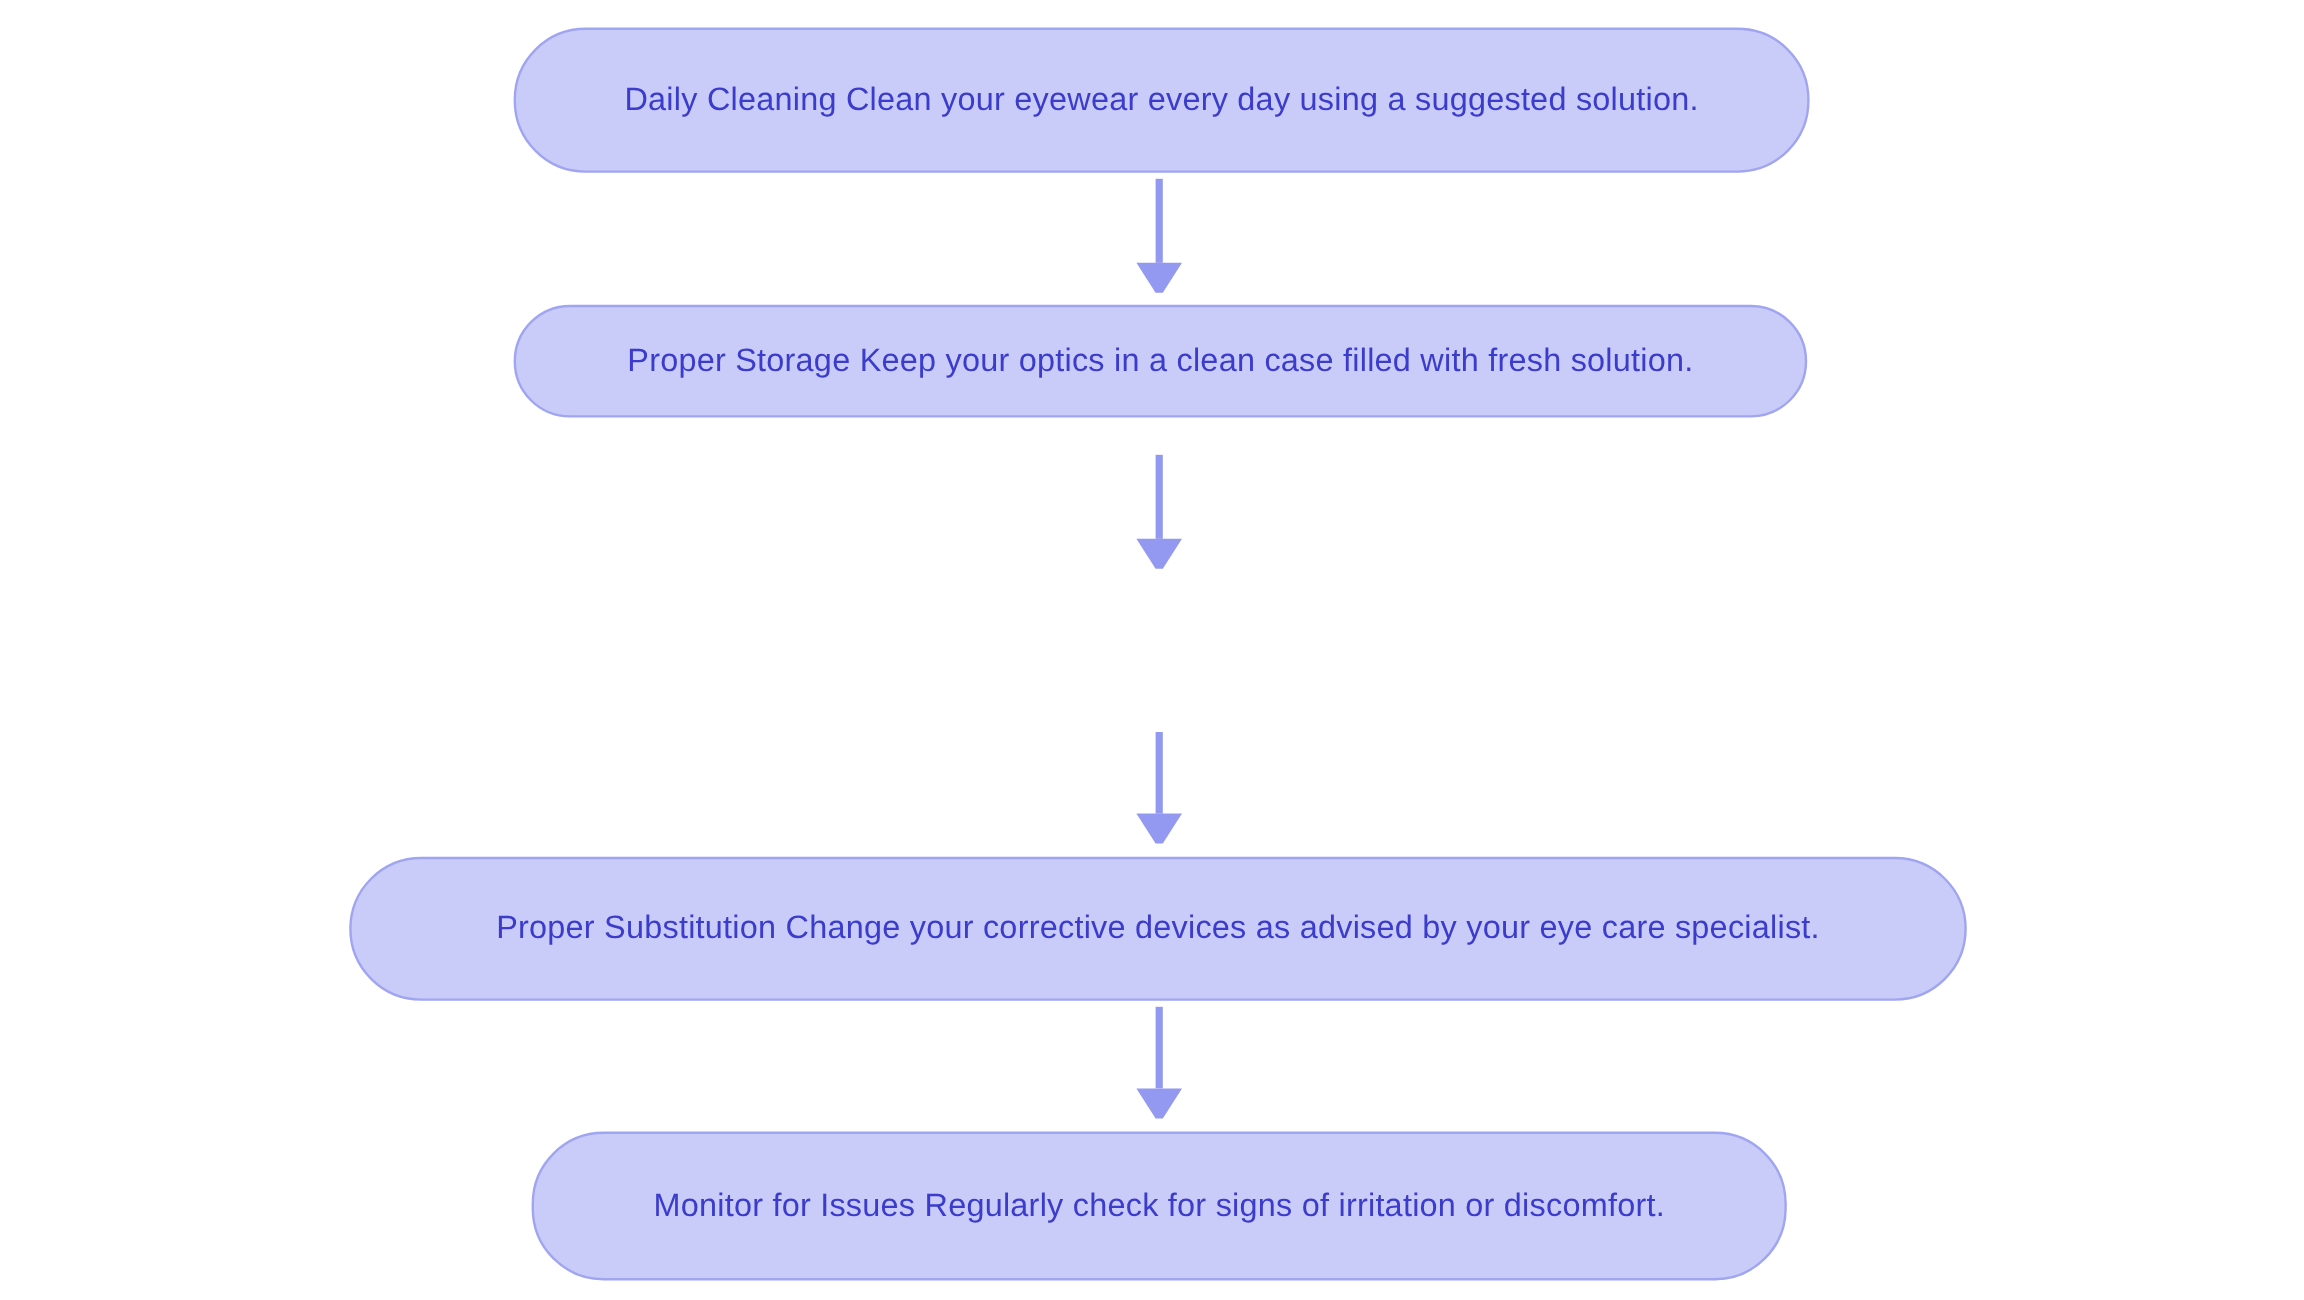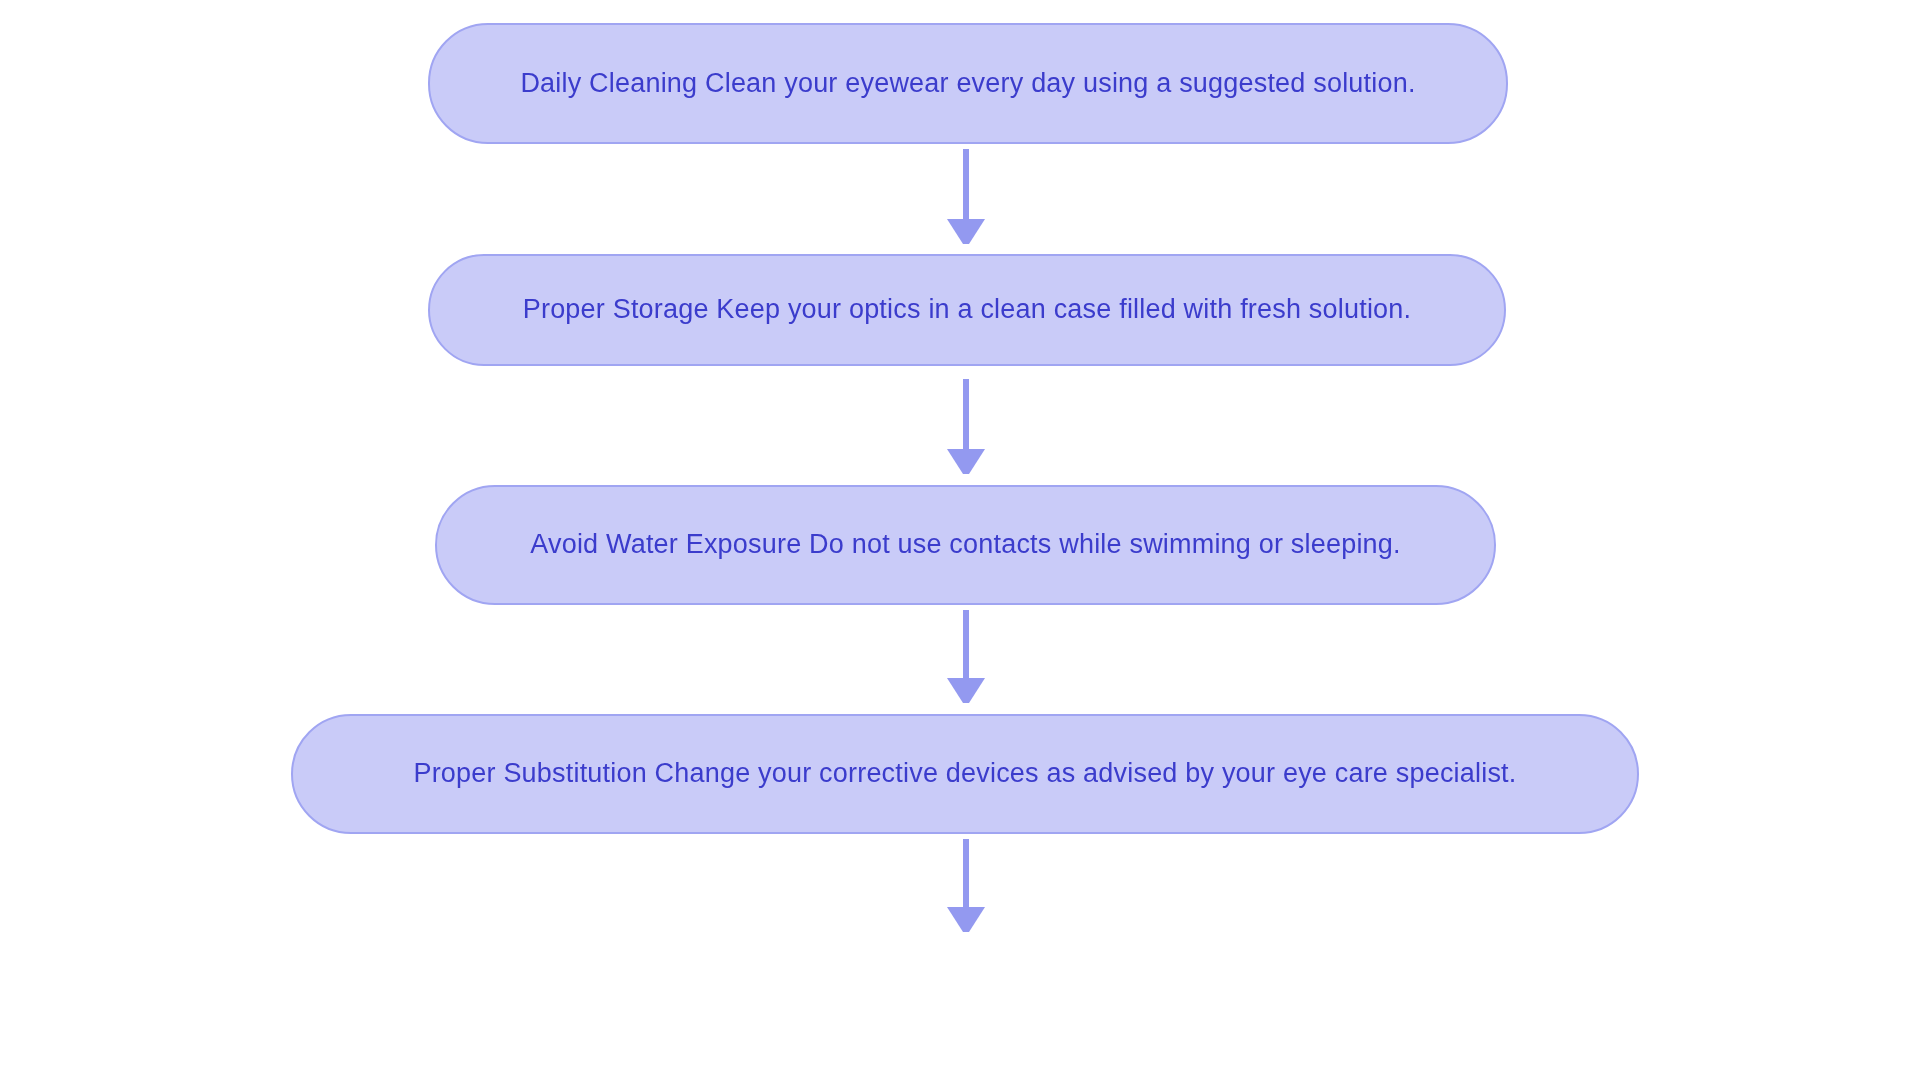--- a/index.html
+++ b/index.html
@@ -56,41 +56,41 @@
 
   <div class="node" style="left:422px;top:17px;width:1080px;height:121px">
     <span class="node-label">Daily Cleaning Clean your eyewear every day using a suggested solution.</span>
   </div>
 
   <div class="arrow" style="left:944px;top:140px;height:107px">
     <div class="arrow-line"></div>
     <div class="arrow-head"></div>
   </div>
 
-  <div class="node" style="left:422px;top:248px;width:1078px;height:112px">
+  <div class="node" style="left:422px;top:248px;width:1078px;height:94px">
     <span class="node-label">Proper Storage Keep your optics in a clean case filled with fresh solution.</span>
   </div>
 
   <div class="arrow" style="left:944px;top:370px;height:107px">
     <div class="arrow-line"></div>
     <div class="arrow-head"></div>
   </div>
 
-  <div class="node" style="left:429px;top:479px;width:1061px;height:120px">
-    <span class="node-label">Avoid Water Exposure Do not use contacts while swimming or sleeping.</span>
-  </div>
 
   <div class="arrow" style="left:944px;top:601px;height:105px">
     <div class="arrow-line"></div>
     <div class="arrow-head"></div>
   </div>
 
   <div class="node" style="left:285px;top:708px;width:1348px;height:120px">
     <span class="node-label">Proper Substitution Change your corrective devices as advised by your eye care specialist.</span>
   </div>
 
   <div class="arrow" style="left:944px;top:830px;height:105px">
     <div class="arrow-line"></div>
     <div class="arrow-head"></div>
   </div>
 
+  <div class="node" style="left:437px;top:937px;width:1046px;height:124px">
+    <span class="node-label">Monitor for Issues Regularly check for signs of irritation or discomfort.</span>
+  </div>
 
 </div>
 
 </body></html>

